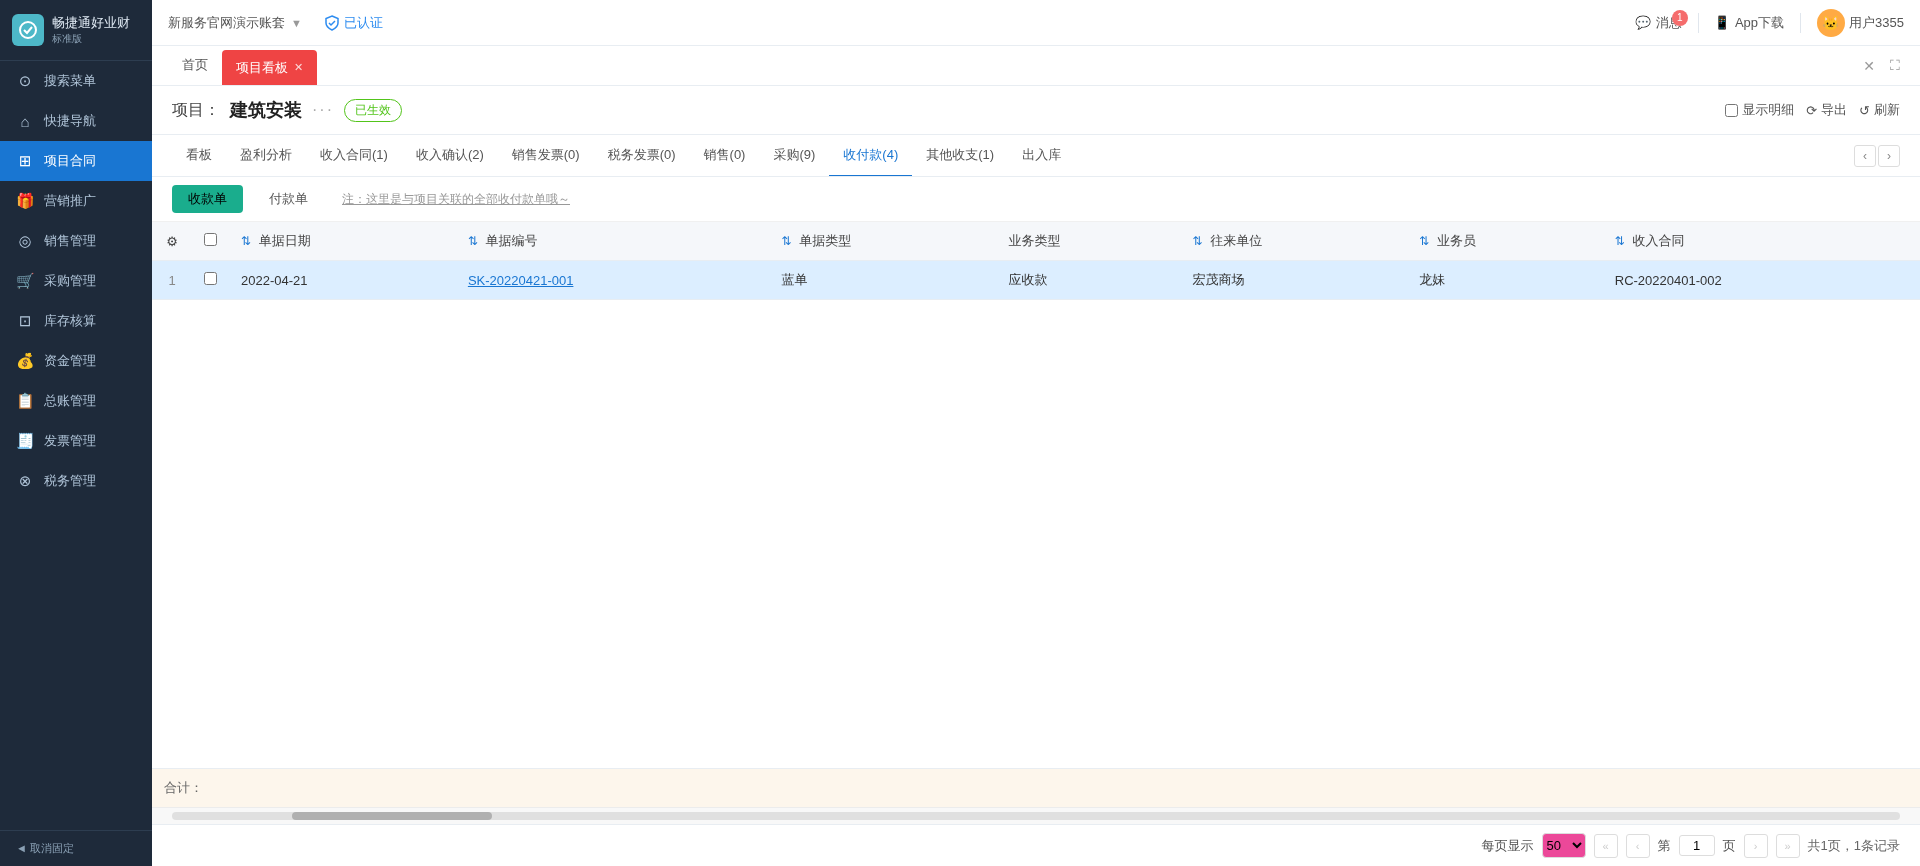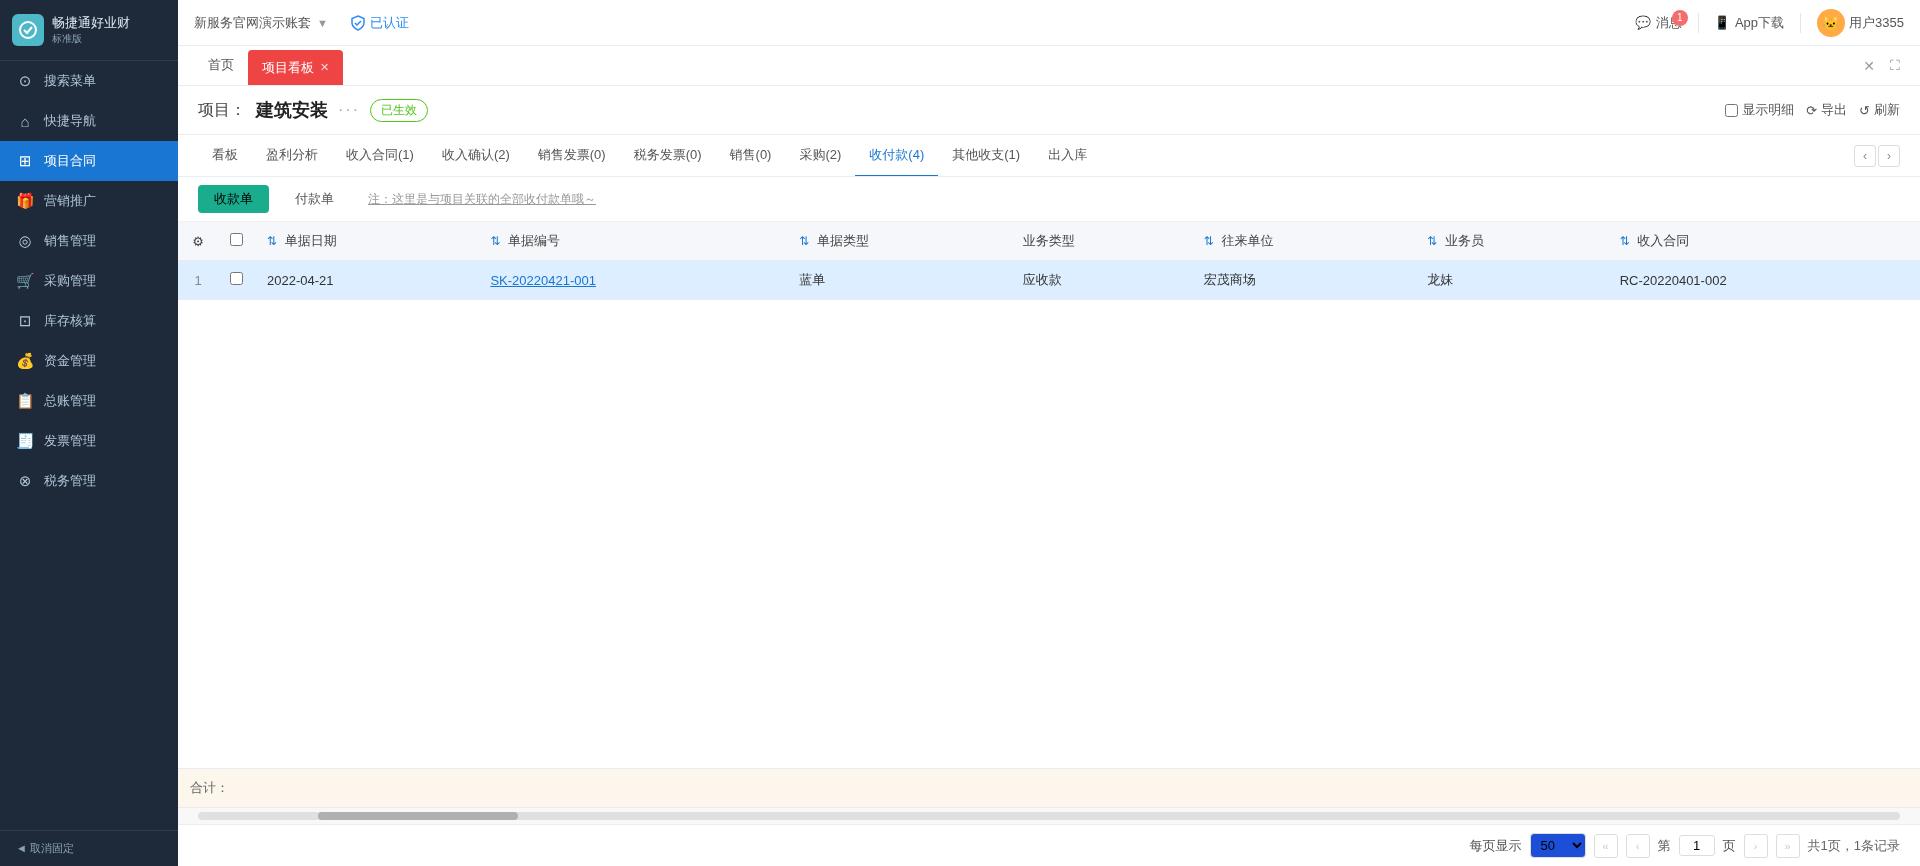--- a/index.html
+++ b/index.html
@@ -1,20 +1,20 @@
 <!DOCTYPE html>
 <html><head>
   <meta charset="utf-8">
   <style>
     * { box-sizing: border-box; margin: 0; padding: 0; }
     body { font-family: 'Microsoft YaHei', Arial, sans-serif; font-size: 13px; background: #f0f2f5; display: flex; height: 866px; overflow: hidden; }
 
     
     .sidebar {
-      width: 178px;
+      width: 152px;
       background: #1e2a3a;
       color: #c8d4e0;
       display: flex;
       flex-direction: column;
       flex-shrink: 0;
       height: 100%;
     }
     .sidebar-header {
       display: flex;
       align-items: center;
@@ -432,24 +432,24 @@
       padding: 8px 20px;
       gap: 8px;
       background: white;
       border-top: 1px solid #e8edf2;
       font-size: 13px;
       color: #555;
     }
     .page-size-select {
       border: 1px solid #ddd;
       border-radius: 4px;
-      padding: 3px 6px;
-      font-size: 13px;
-      cursor: pointer;
-      background: #1d4ed8;
+      padding: 3px 0;
+      font-size: 13px;
+      cursor: pointer;
+      background: #ec4899;
     }
     .page-btn {
       width: 24px;
       height: 24px;
       display: flex;
       align-items: center;
       justify-content: center;
       cursor: pointer;
       color: #888;
       border: 1px solid #ddd;
@@ -623,21 +623,21 @@
       <div class="subtab">
         <span>销售发票(0)</span>
       </div>
       <div class="subtab">
         <span>税务发票(0)</span>
       </div>
       <div class="subtab">
         <span>销售(0)</span>
       </div>
       <div class="subtab">
-        <span>采购(2)</span>
+        <span>采购(9)</span>
       </div>
       <div class="subtab active">
         <span>收付款(4)</span>
       </div>
       <div class="subtab">
         <span>其他收支(1)</span>
       </div>
       <div class="subtab">
         <span>出入库</span>
       </div>

